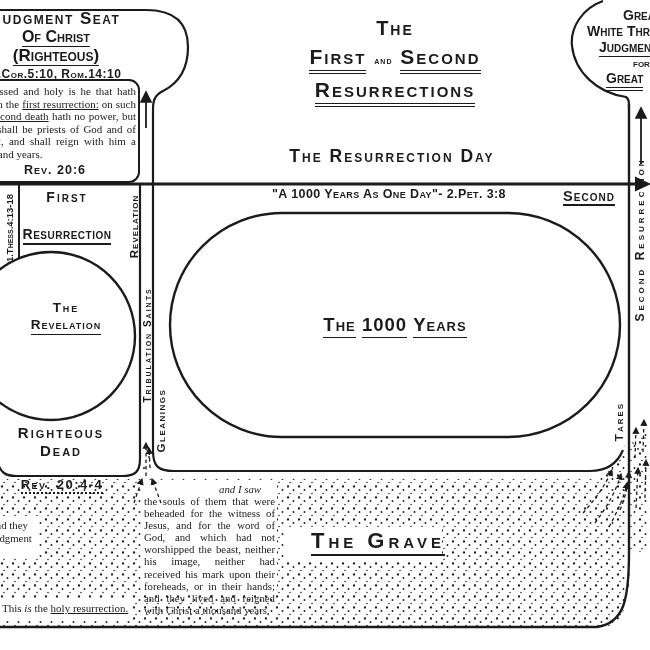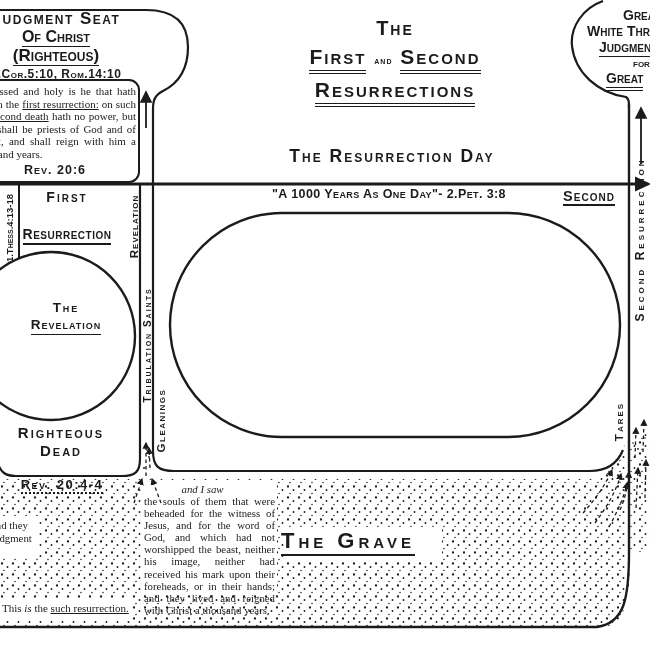--- a/index.html
+++ b/index.html
@@ -47,28 +47,28 @@
   .trib .l2{font-size:13.5px;letter-spacing:1px;line-height:18px;}
   .rdead{left:-12px;top:424px;width:146px;}
   .rdead .l1{font-size:15px;letter-spacing:2px;line-height:18px;}
   .rdead .l2{font-size:15px;letter-spacing:2px;line-height:18px;}
   .rref{left:-12px;top:477px;width:148px;font-size:13px;letter-spacing:1.5px;}
   
   .mill{left:270px;top:313px;width:250px;}
   .mill .l1{font-size:18.5px;letter-spacing:1px;line-height:24px;}
   .mill .l2{font-size:16.5px;letter-spacing:1px;line-height:23px;}
   
-  .gravet{left:267px;top:528px;width:162px;font-size:22px;letter-spacing:4px;}
+  .gravet{left:297px;top:528px;width:162px;font-size:22px;letter-spacing:4px;}
   .wick{left:472px;top:513px;width:177px;}
   .wick .t{font-size:16.5px;letter-spacing:2px;line-height:20px;}
   .wick .vs{font-size:11px;line-height:12.6px;text-align:justify;margin-top:2px;}
   .wick .ref{font-size:13px;letter-spacing:2px;margin-top:2px;}
   
   .para{left:144px;top:483px;width:131px;}
-  .para .intro{font-size:10.8px;line-height:12px;text-align:center;padding-right:14px;}
+  .para .intro{font-size:10.8px;line-height:12px;text-align:right;padding-right:14px;}
   .para .body{font-size:10.8px;line-height:12.1px;text-align:justify;}
   .frag{left:-9px;top:519px;width:50px;font-size:10.8px;line-height:13px;}
   .footer{left:2px;top:602px;width:132px;font-size:11px;}
   
   .vthess{left:-35px;top:222px;width:90px;height:12px;font-size:9.5px;line-height:12px;}
   .vrev{left:96px;top:220px;width:76px;height:13px;font-size:11.5px;letter-spacing:1px;line-height:13px;}
   .vtsaints{left:70px;top:339px;width:156px;height:12px;font-size:10px;letter-spacing:2px;line-height:12px;}
   .vglean{left:114px;top:414px;width:94px;height:13px;font-size:11.5px;letter-spacing:1.5px;line-height:13px;}
   .vtares{left:591px;top:415px;width:56px;height:13px;font-size:11.5px;letter-spacing:2px;line-height:13px;}
   .vsres{left:524px;top:233px;width:232px;height:13px;font-size:12px;letter-spacing:3px;line-height:13px;}
@@ -201,34 +201,35 @@
   <div class="abs hand ctr rref"><span class="udot fitc">Rev. 20:4-4</span></div>
 
   <div class="abs hand vert vthess">1.Thess.4:13-18</div>
   <div class="abs hand vert vrev">Revelation</div>
   <div class="abs hand vert vtsaints">Tribulation Saints</div>
   <div class="abs hand vert vglean">Gleanings</div>
   <div class="abs hand vert vtares">Tares</div>
   <div class="abs hand vert vsres">Second Resurrection</div>
 
   <div class="abs hand ctr mill">
+    <div class="l1"><span class="u1t fitc">The</span>&nbsp;<span class="u1t fitc">1000</span>&nbsp;<span class="u1t fitc">Years</span></div>
   </div>
 
   <div class="abs hand ctr gravet"><span class="u1 fitc">The Grave</span></div>
 
 
   <div class="abs frag serif">
     <div>and they</div>
     <div>judgment</div>
   </div>
   <div class="abs para">
     <div class="serif intro"><i>and I saw</i></div>
     <div class="serif body">the souls of them that were beheaded for the witness of Jesus, and for the word of God, and which had not worshipped the beast, neither his image, neither had received his mark upon their foreheads, or in their hands; and they lived and reigned with Christ a thousand years.</div>
   </div>
-  <div class="abs serif footer"><span>This </span><i>is</i><span> the </span><span class="uin">such resurrection.</span></div>
+  <div class="abs serif footer"><span>This </span><i>is</i><span> the </span><span class="uin">holy resurrection.</span></div>
 
   <div class="abs hand b2">
     <div class="l1"><span>Great</span></div>
     <div class="l2"><span>White Throne</span></div>
     <div class="l3"><span class="u1t fitc">Judgment</span></div>
     <div class="l4"><span>for</span></div>
     <div class="l5"><span class="u2 fitc">Great</span></div>
   </div>
 
 </div>

